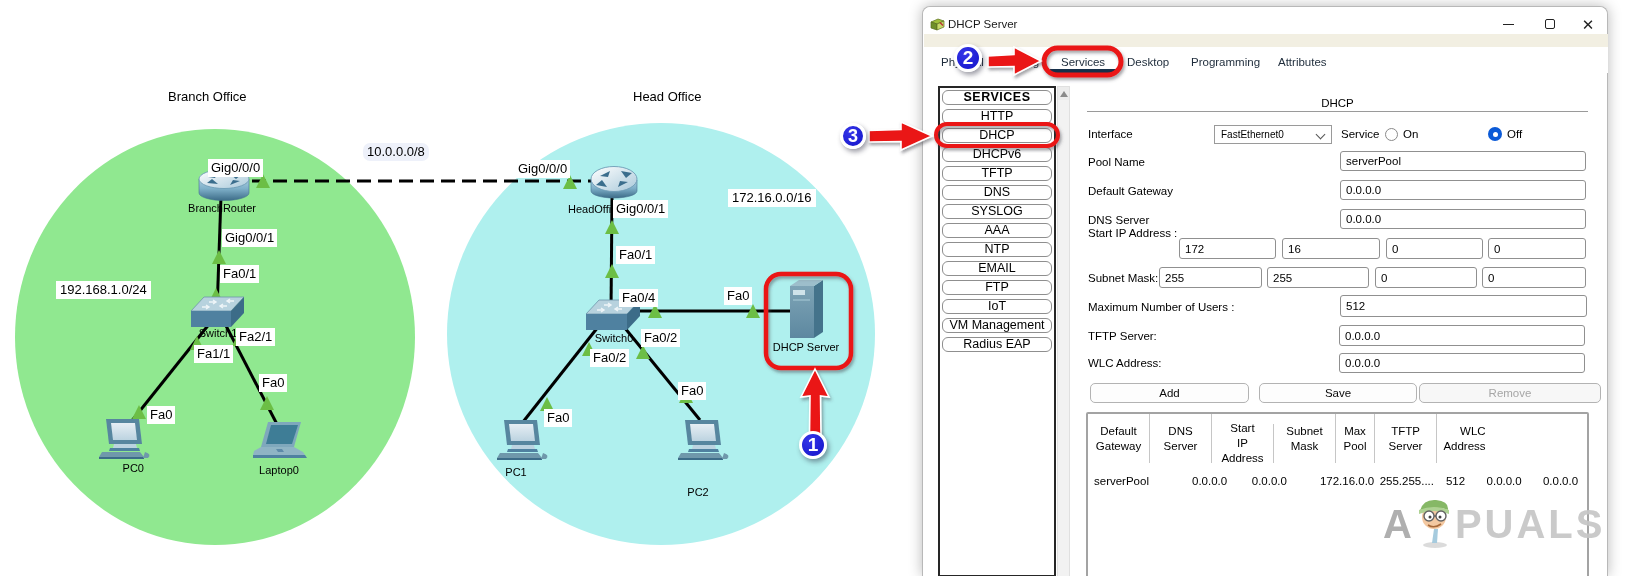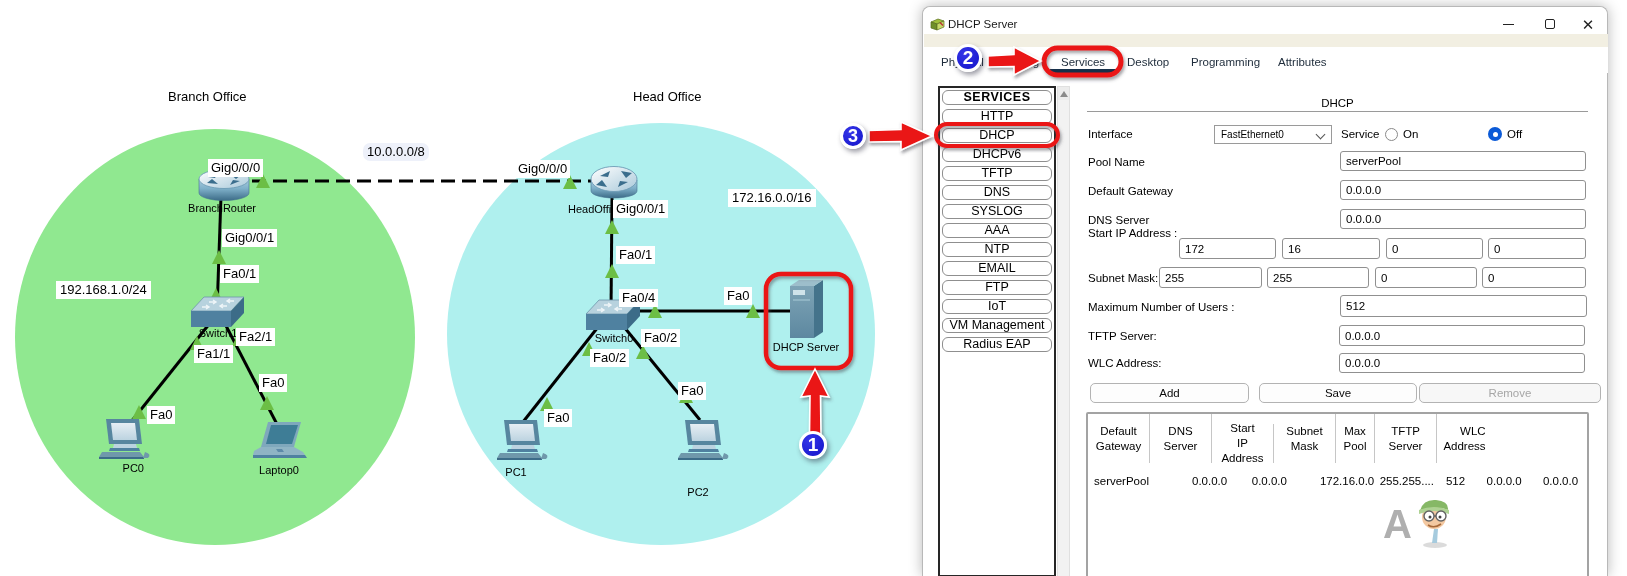--- a/index.html
+++ b/index.html
@@ -434,20 +434,21 @@
         <circle cx="23" cy="22" r="12" fill="#f2c49a"></circle>
         <path d="M9 16 Q12 4 25 5 Q38 6 37 15 Q30 12 22 13 Q13 13 9 16 Z" fill="#7cb25a"></path>
         <path d="M8 15 Q23 9 38 15 L38 19 Q23 13 8 19 Z" fill="#a8cf8a"></path>
         <circle cx="18" cy="21" r="5" fill="#ffffff" stroke="#555" stroke-width="1.4"></circle>
         <circle cx="30" cy="21" r="5" fill="#ffffff" stroke="#555" stroke-width="1.4"></circle>
         <path d="M23 21 L25 21" stroke="#555" stroke-width="1.4"></path>
         <circle cx="19" cy="22" r="1.5" fill="#333"></circle>
         <circle cx="29" cy="22" r="1.5" fill="#333"></circle>
         <path d="M17 30 Q23 34 30 29" stroke="#a05c28" stroke-width="1.6" fill="none"></path>
       </svg>
+      <span class="wm-text">PUALS</span>
     </div>
   </div>
 
   <svg id="overlay-svg" width="1627" height="576" viewBox="0 0 1627 576">
     <defs>
       <filter id="ash" x="-30%" y="-30%" width="160%" height="160%">
         <feDropShadow dx="1.5" dy="2.5" stdDeviation="1.6" flood-color="#44444f" flood-opacity="0.5"></feDropShadow>
       </filter>
     </defs>
 

